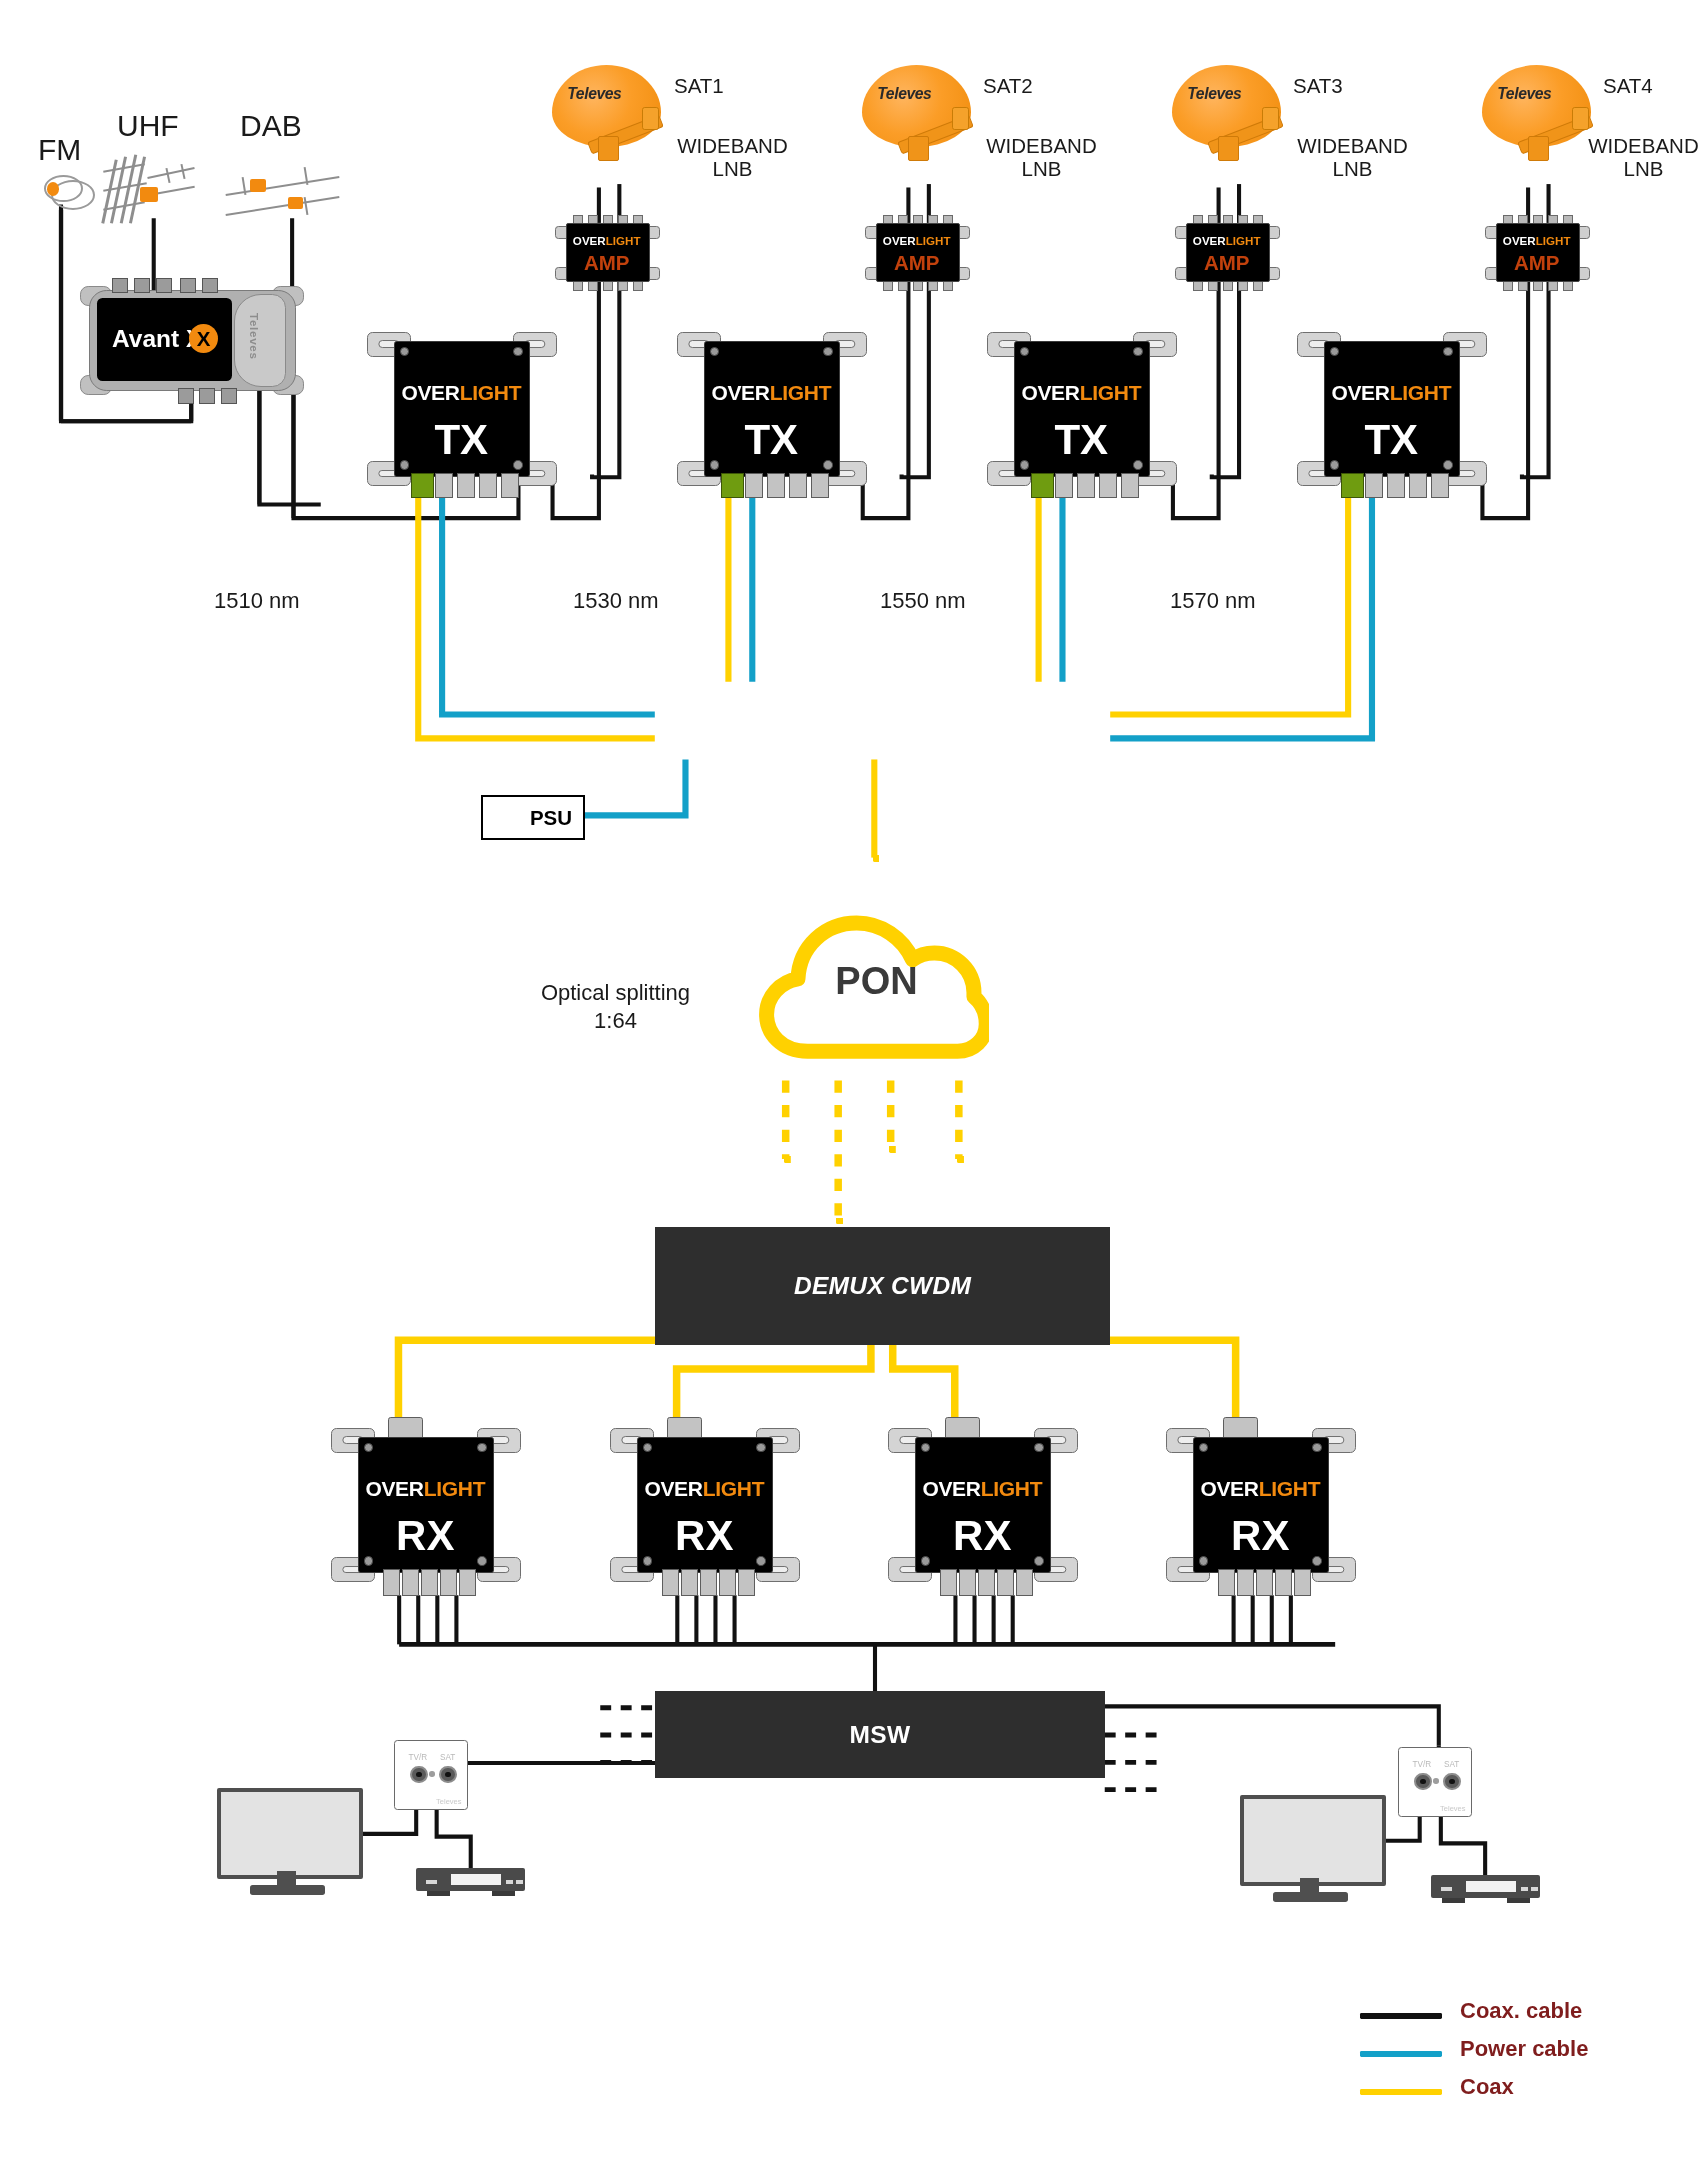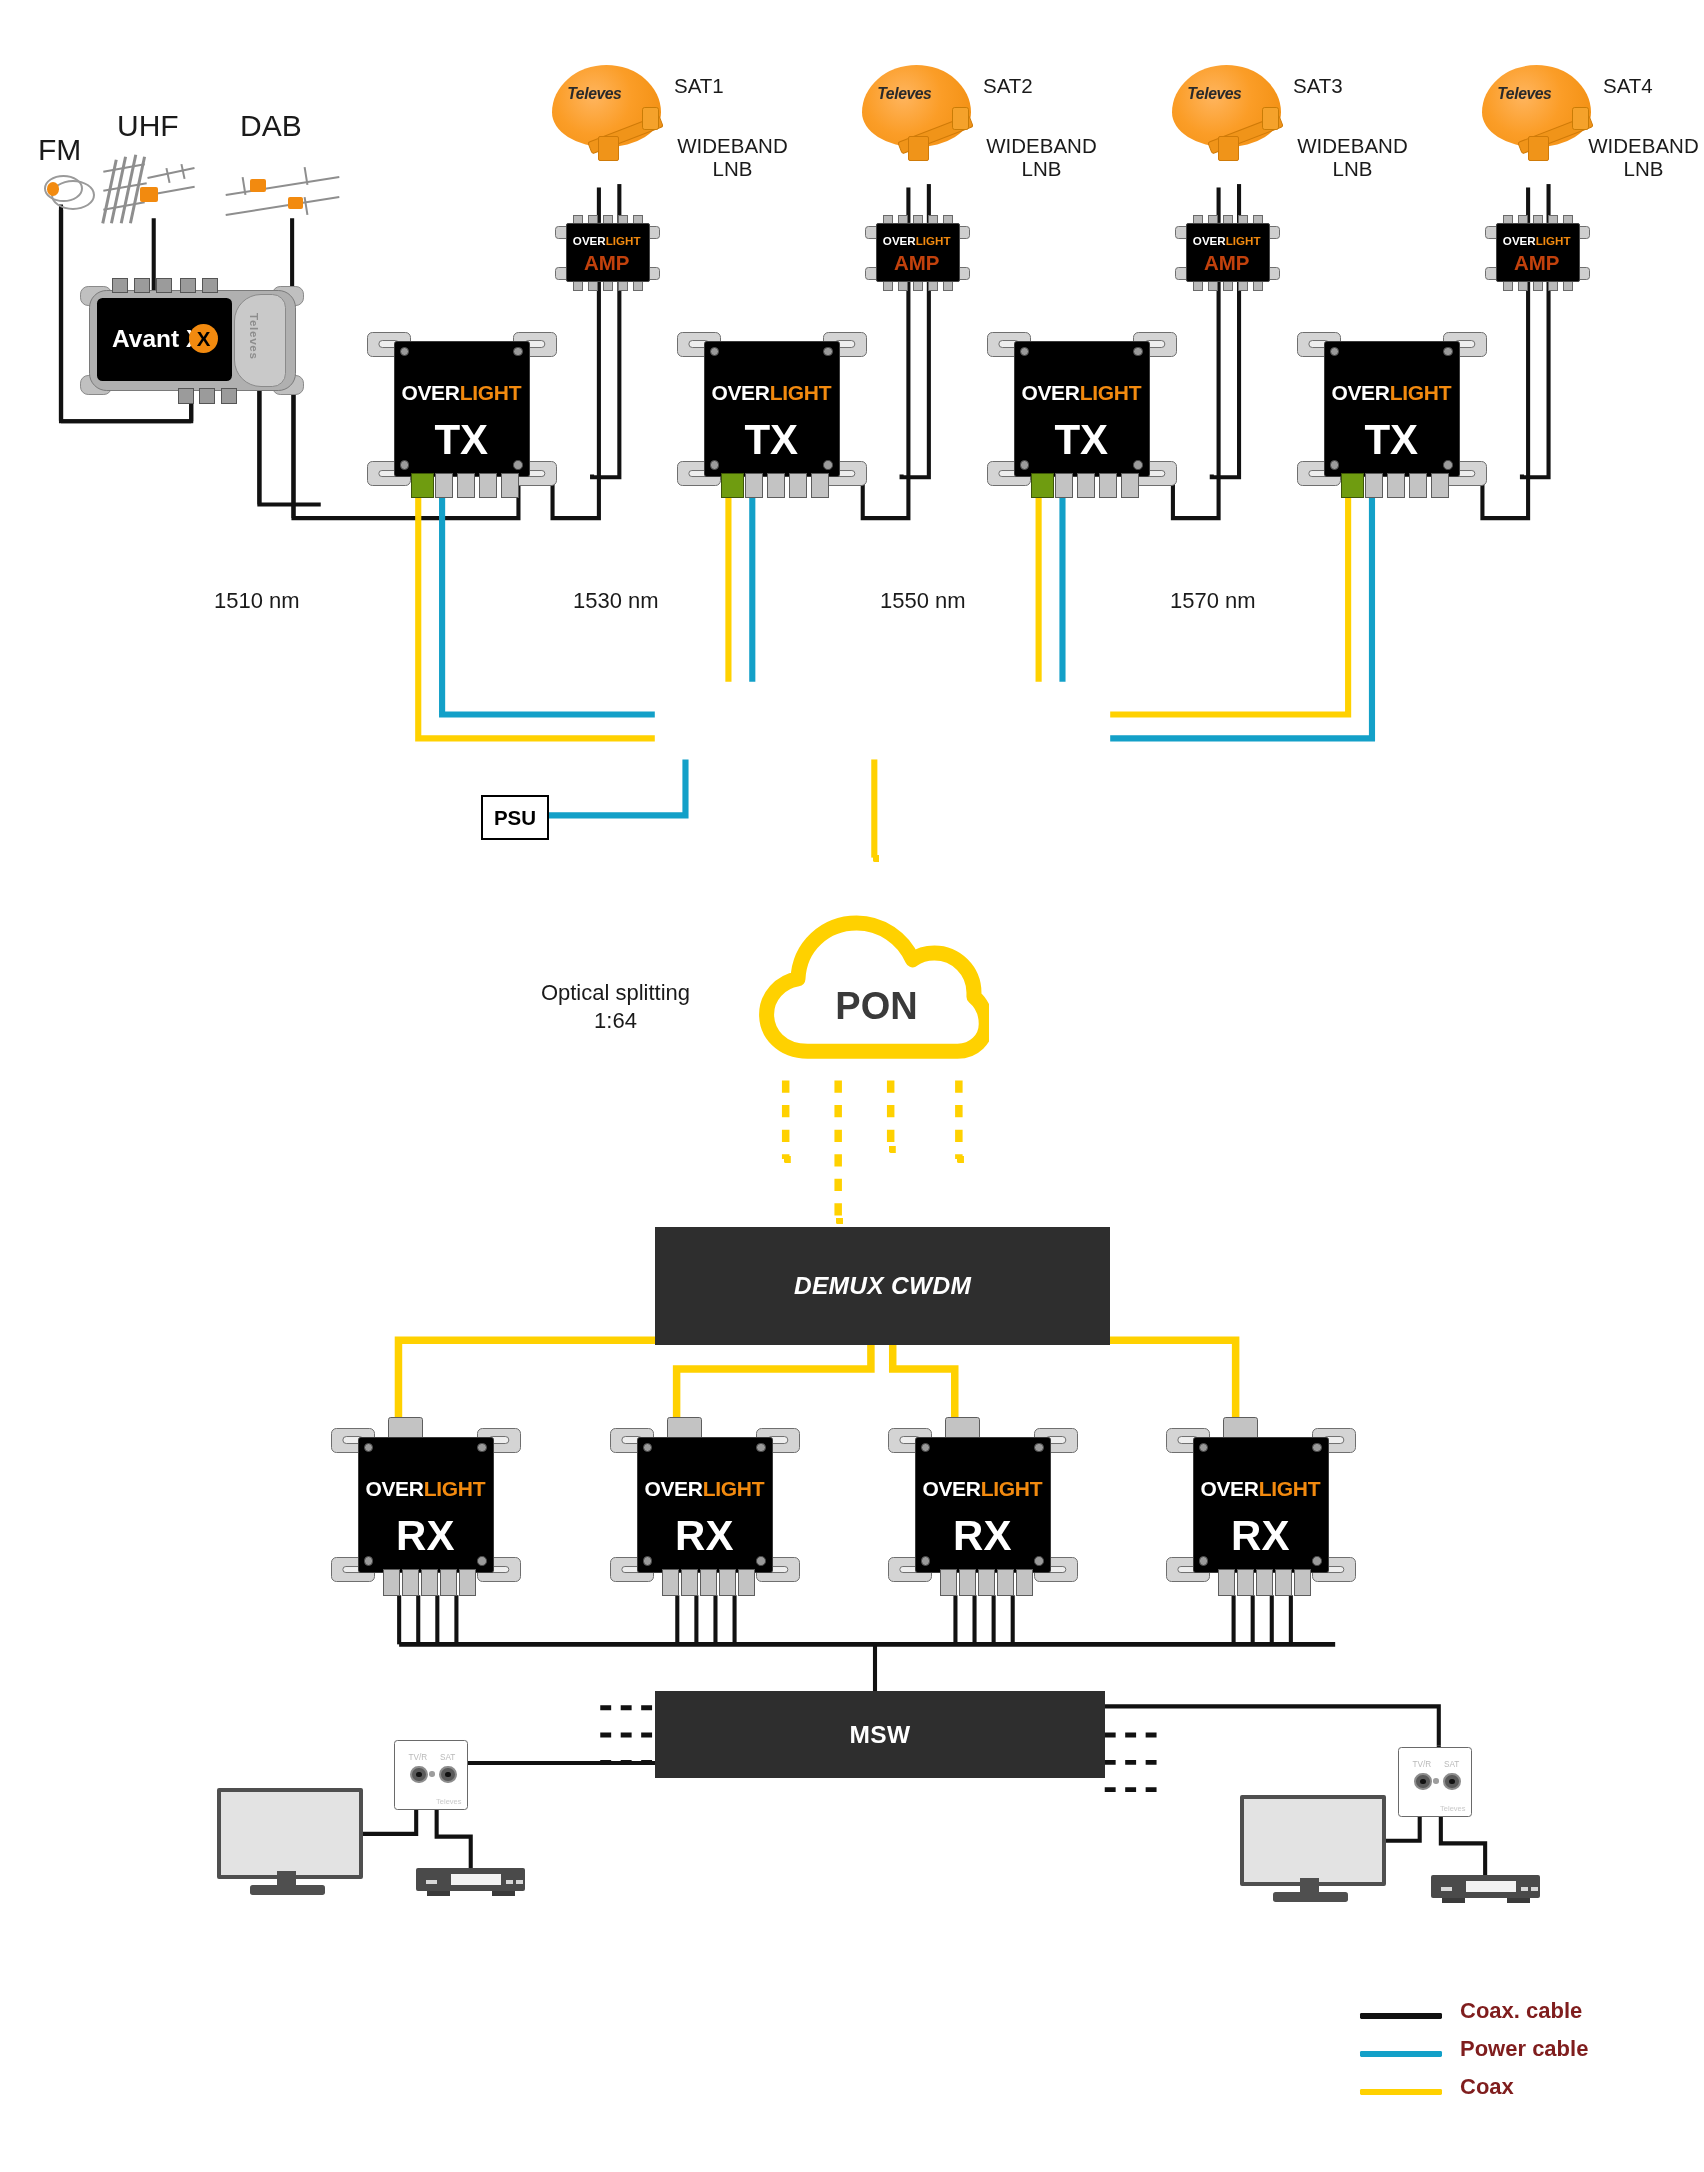--- a/index.html
+++ b/index.html
@@ -530,32 +530,32 @@
     <div class="kind" style="left:12.3px;top:75px;width:134px;font-size:42px;">TX</div>
     <div class="pin green" style="left:29px;top:132px;width:20.5px;height:23px;"></div>
     <div class="pin" style="left:53px;top:132px;width:16.4px;height:23px;"></div>
     <div class="pin" style="left:75px;top:132px;width:16.4px;height:23px;"></div>
     <div class="pin" style="left:97px;top:132px;width:16.4px;height:23px;"></div>
     <div class="pin" style="left:119px;top:132px;width:16.4px;height:23px;"></div>
   </div>
   <div class="lbl lbl-med" style="left:1170px;top:588px;">1570 nm</div>
 
 
-  <div class="psu" style="left:481px;top:795px;width:64px;height:41px;">
+  <div class="psu" style="left:481px;top:795px;width:64px;height:41px;padding-left:36px;">
     <span>PSU</span>
   </div>
 
   <svg style="position:absolute;left:757px;top:893px;width:232px;height:191px;" viewBox="0 0 340 280">
     <path d="M74,232 C36,232 14,206 14,178 C14,152 34,130 60,126
              C62,78 100,44 146,44 C182,44 214,66 228,98
              C236,92 248,88 260,88 C292,88 318,114 318,146
              C318,148 318,150 318,152
              C330,162 336,178 336,192 C336,214 318,232 294,232 Z" fill="none" stroke="#ffd100" stroke-width="22" stroke-linejoin="round"></path>
   </svg>
-  <div class="lbl" style="left:815px;top:985px;width:123px;text-align:center;font-size:38px;
+  <div class="lbl" style="left:815px;top:960px;width:123px;text-align:center;font-size:38px;
               font-weight:bold;color:#3a3a3a;">PON</div>
   <div class="lbl lbl-med" style="left:520px;top:980px;width:191px;text-align:center;">Optical splitting</div>
   <div class="lbl lbl-med" style="left:520px;top:1008px;width:191px;text-align:center;">1:64</div>
 
   <div class="darkbox" style="left:655px;top:1227px;width:455px;height:118px;font-style:italic;">
     <span>DEMUX CWDM</span>
   </div>
 
   <div class="dev" style="left:346px;top:1437px;width:158px;height:134px;">
     <div class="ear" style="left:-15px;top:-9.5px;width:42px;height:23px;"></div>

